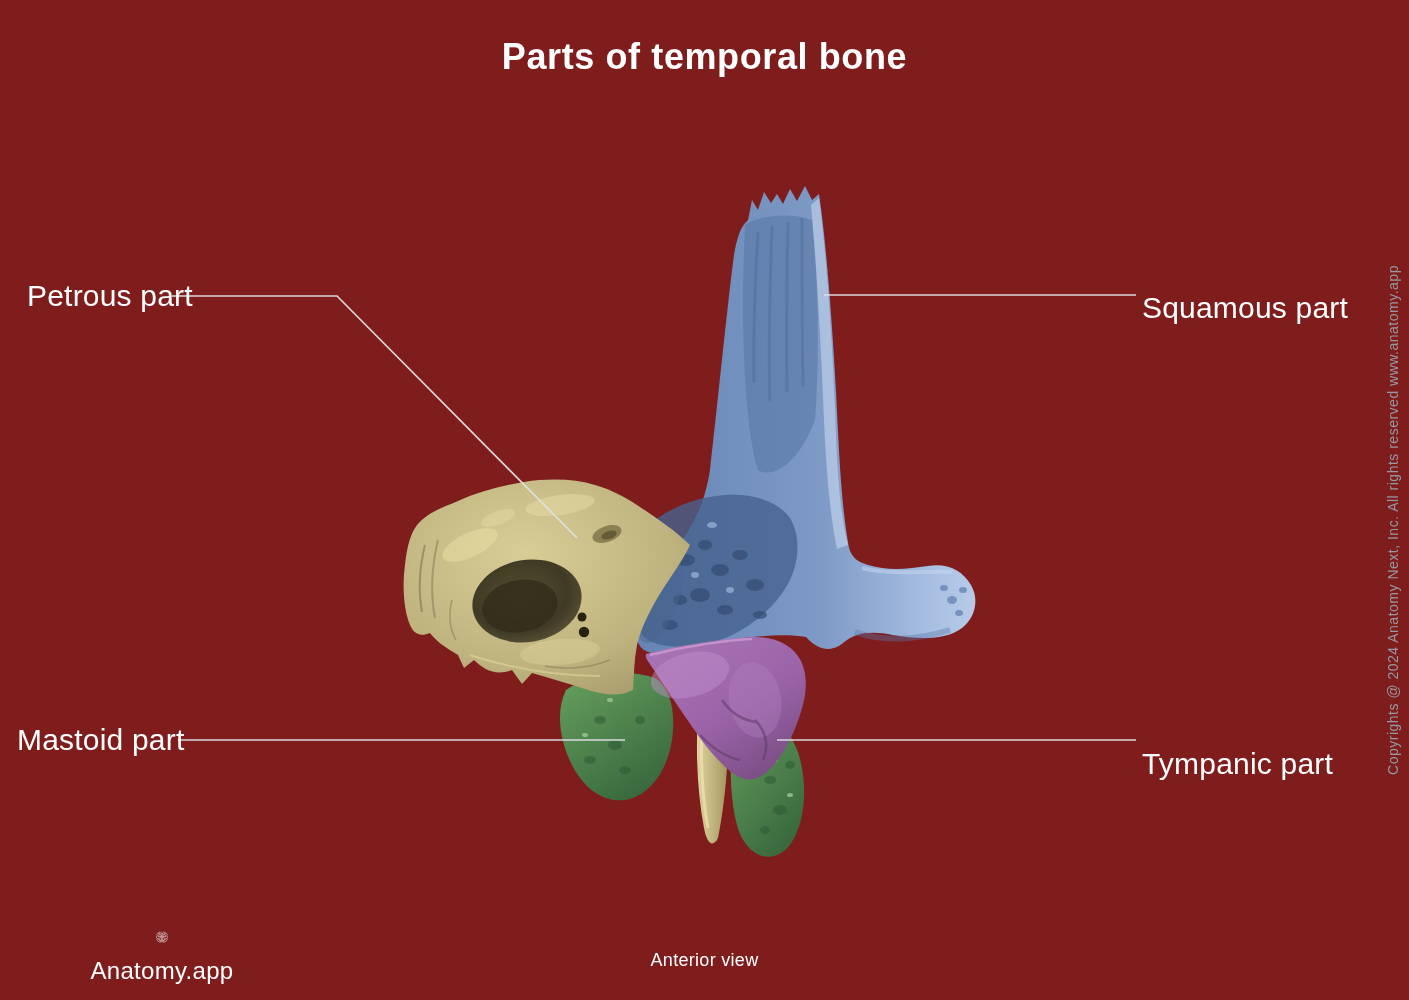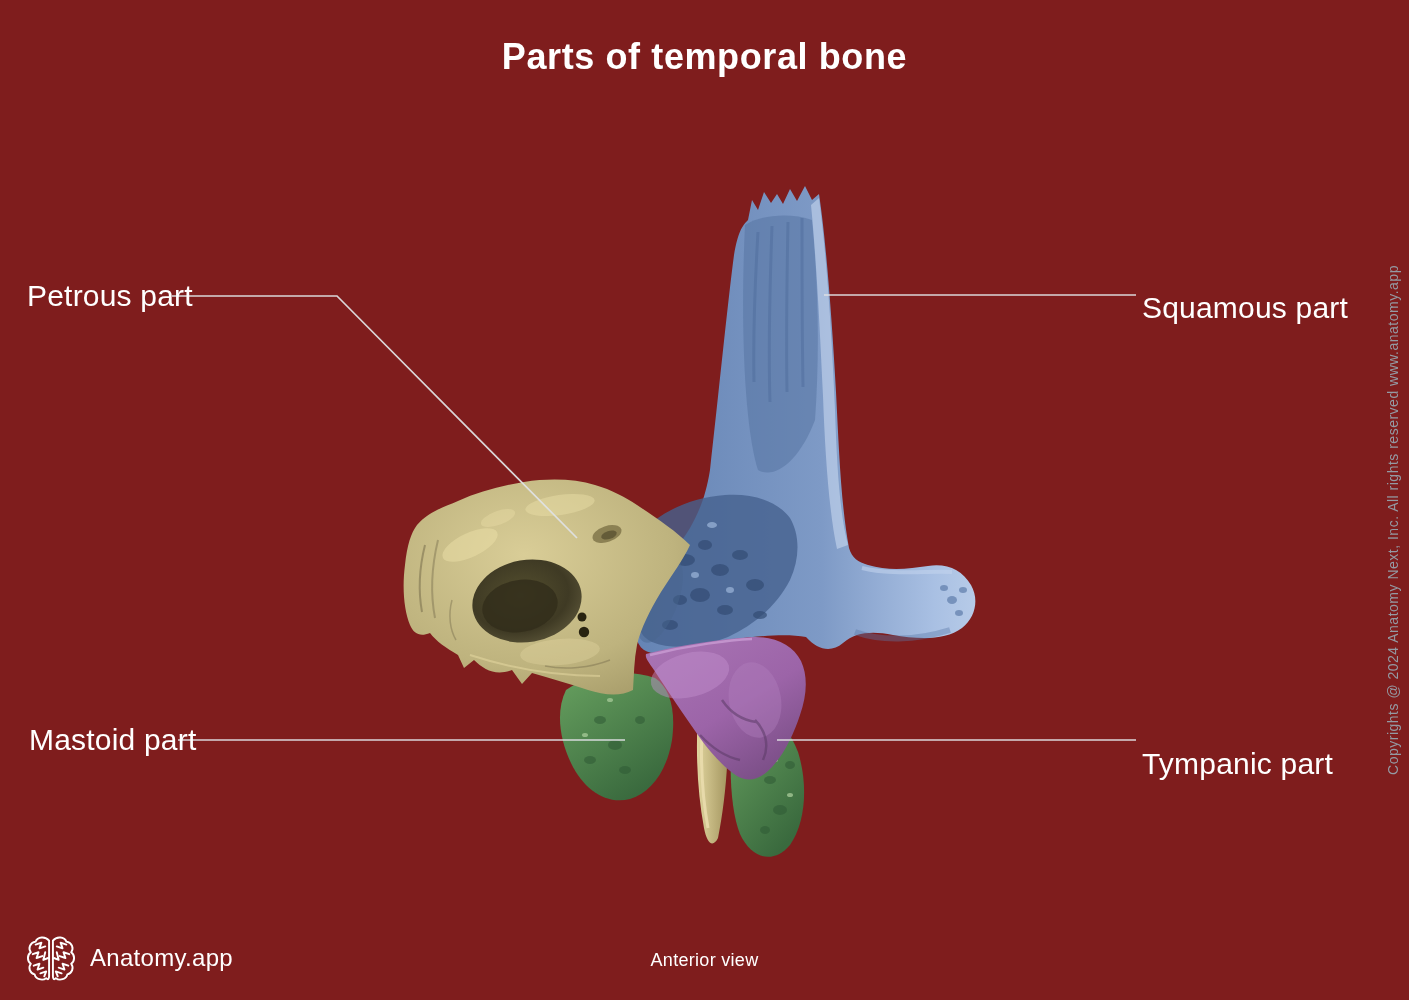--- a/index.html
+++ b/index.html
@@ -19,31 +19,31 @@
   }
   .scene{position:absolute;left:0;top:0;width:1409px;height:1000px;}
   .part-label{
     position:absolute;
     transform:translateY(-50%);
     font-size:30px;font-weight:500;letter-spacing:0.2px;
     color:#ffffff;white-space:nowrap;
   }
   .label-petrous{left:27px;top:296px;}
   .label-squamous{left:1142px;top:308px;}
-  .label-mastoid{left:29px;top:740px;}
+  .label-mastoid{left:17px;top:740px;}
   .label-tympanic{left:1142px;top:764px;}
   .copyright{
     position:absolute;left:1393px;top:520px;
     transform:translate(-50%,-50%) rotate(-90deg);
     white-space:nowrap;
     font-size:14px;color:#949aa3;letter-spacing:0.5px;
   }
   .footer-brand{
-    position:absolute;left:26px;top:931px;width:300px;height:54px;
-    display:flex;align-items:center;gap:14px;
+    position:absolute;left:12px;top:931px;width:300px;height:54px;
+    display:flex;align-items:center;gap:14px;flex-direction:column;
   }
   .brand-name{font-size:24px;font-weight:500;color:#ffffff;letter-spacing:0.3px;}
   .view-label{
     position:absolute;left:50%;top:960px;
     transform:translate(-50%,-50%);
     font-size:18px;font-weight:500;color:#ffffff;letter-spacing:0.3px;
   }
 </style>
 </head>
 <body>

